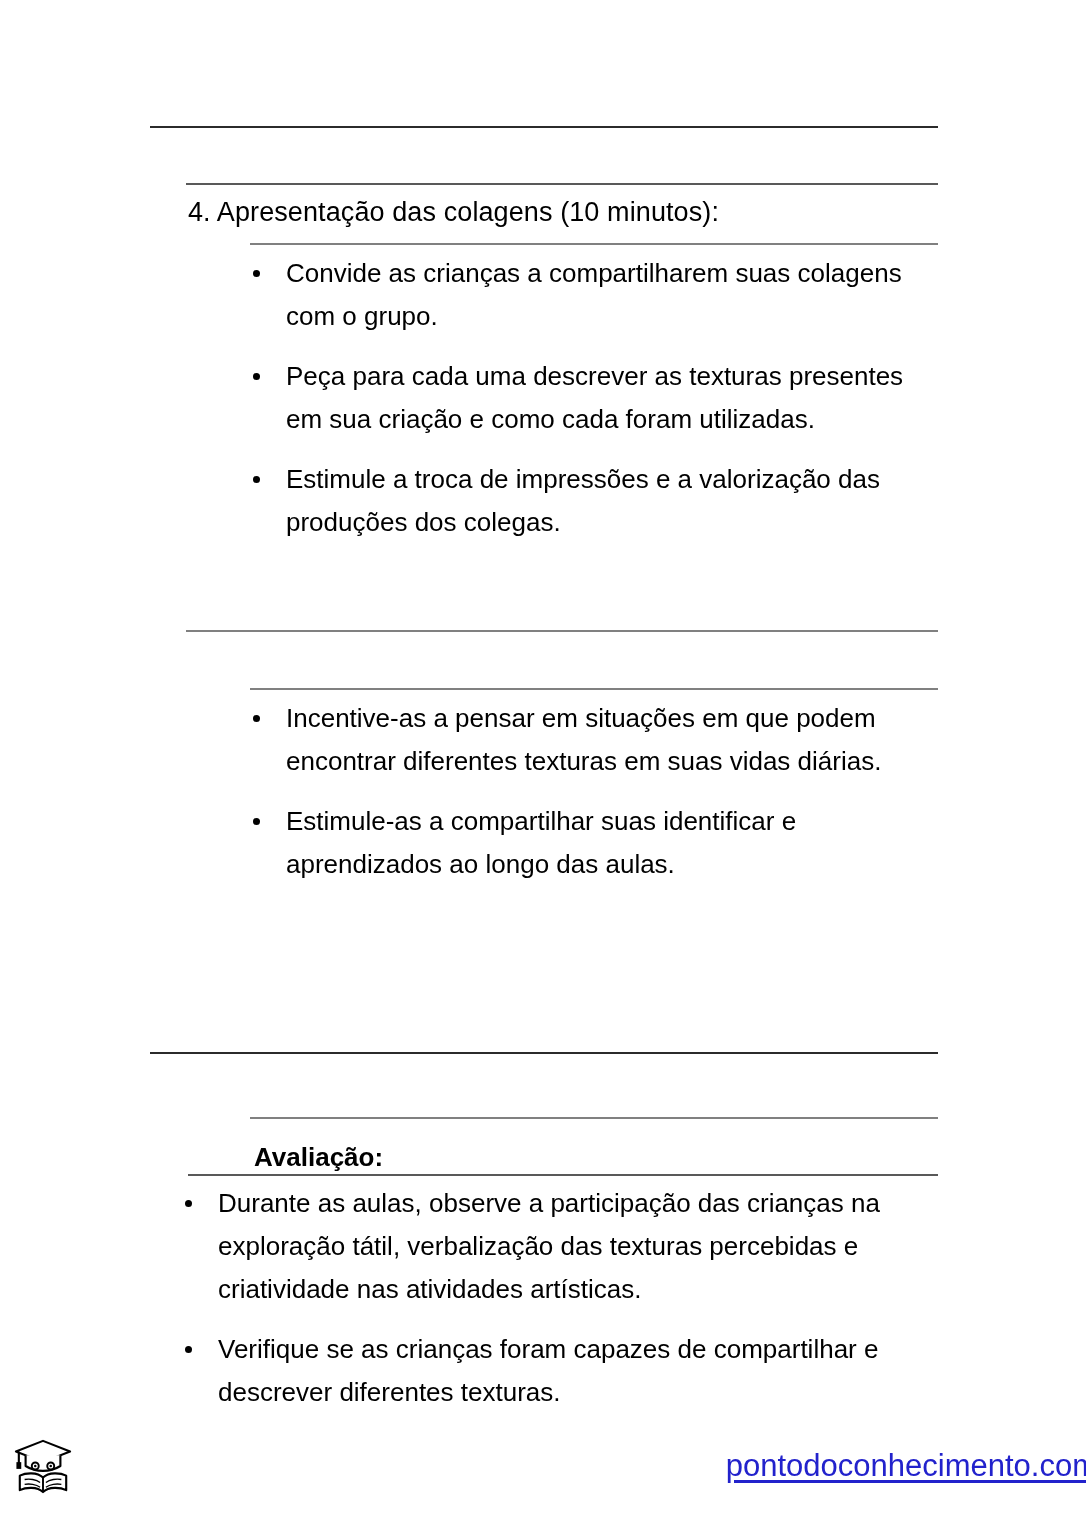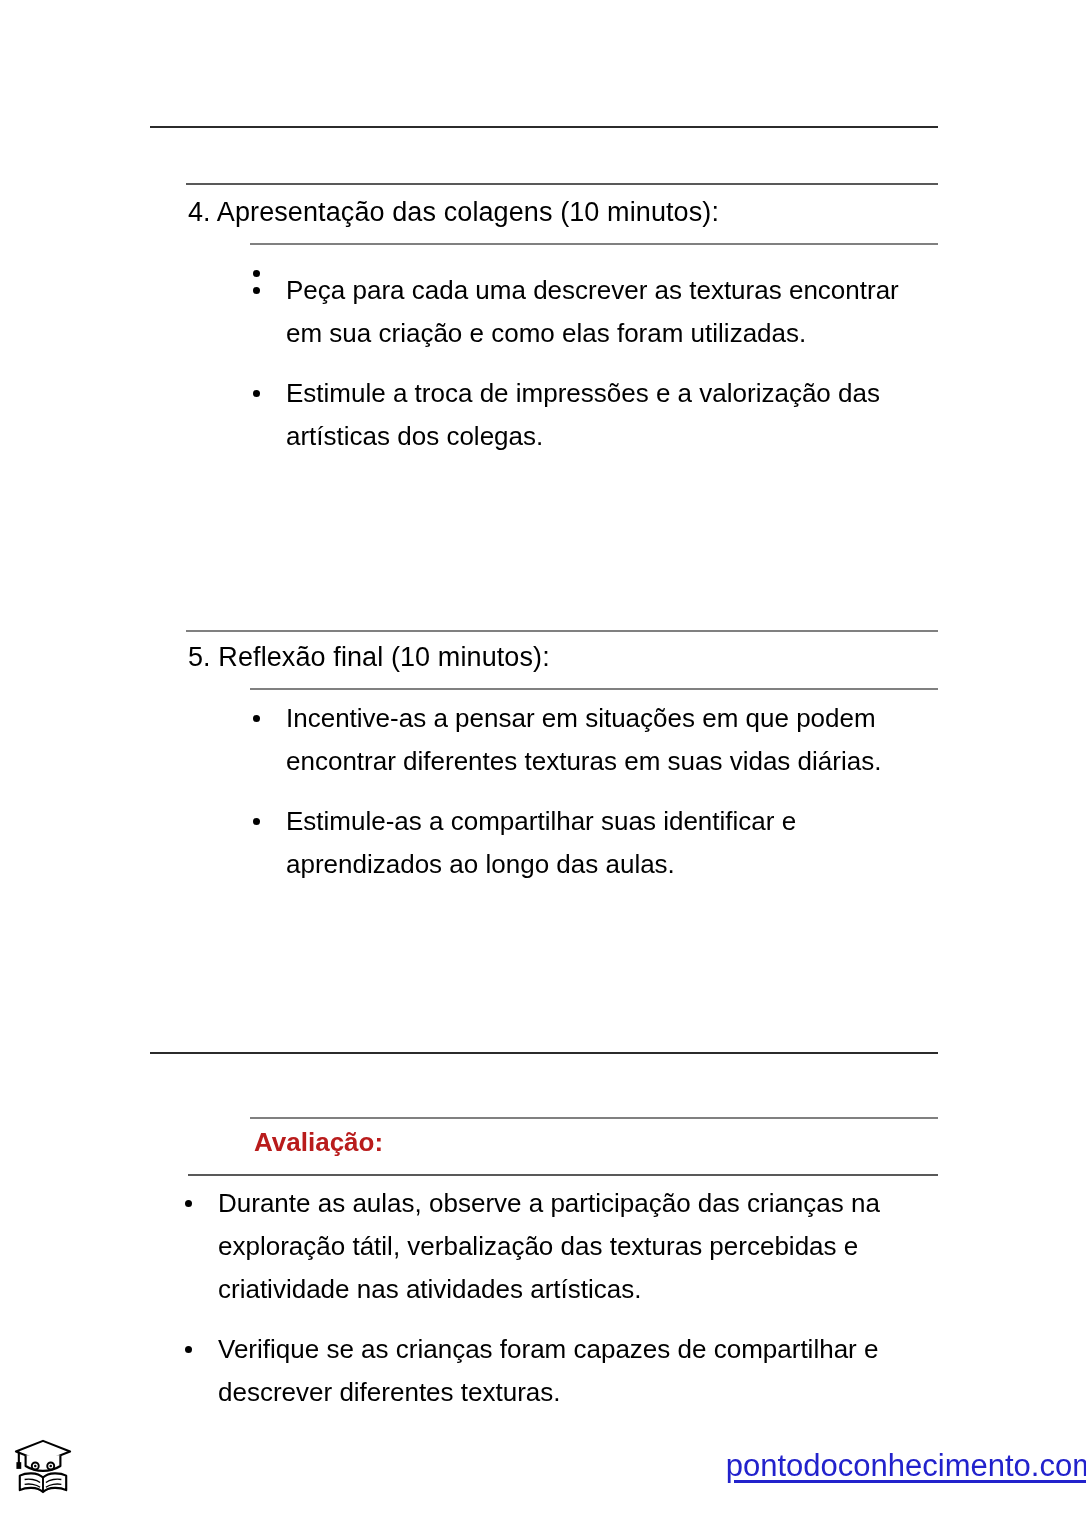--- a/index.html
+++ b/index.html
@@ -47,21 +47,22 @@
     letter-spacing: 0.1px;
     white-space: nowrap;
     color: #000;
   }
   .subheading {
     position: absolute;
     font-size: 26px;
     line-height: 36px;
     font-weight: bold;
     white-space: nowrap;
-    color: #b91c1c;
+    color: #000000;
+    margin-top: 15px;
   }
 
   .bullet-list {
     position: absolute;
     margin: 0;
     padding: 0;
     list-style: none;
   }
   .bullet-item {
     position: relative;
@@ -131,34 +132,34 @@
 
   <div class="rule dark" style="left:186px; top:183px; width:752px;"></div>
 
   <div class="heading" style="left:188px; top:193px;">4. Apresentação das colagens (10 minutos):</div>
 
   <div class="rule" style="left:250px; top:243px; width:688px;"></div>
 
   <ul class="bullet-list list-level2" style="top:252px;">
     <li class="bullet-item">
       <span class="dot"></span>
-    </li>
-    <li class="bullet-item">
-      <span class="dot"></span>
-      <span>Peça para cada uma descrever as texturas encontrar em sua criação e como elas foram utilizadas.</span>
-    </li>
-    <li class="bullet-item">
-      <span class="dot"></span>
-      <span>Estimule a troca de impressões e a valorização das artísticas dos colegas.</span>
+      <span>Convide as crianças a compartilharem suas colagens com o grupo.</span>
+    </li>
+    <li class="bullet-item">
+      <span class="dot"></span>
+      <span>Peça para cada uma descrever as texturas presentes em sua criação e como cada foram utilizadas.</span>
+    </li>
+    <li class="bullet-item">
+      <span class="dot"></span>
+      <span>Estimule a troca de impressões e a valorização das produções dos colegas.</span>
     </li>
   </ul>
 
   <div class="rule" style="left:186px; top:630px; width:752px;"></div>
 
-  <div class="heading" style="left:188px; top:638px;">5. Reflexão final (10 minutos):</div>
 
   <div class="rule" style="left:250px; top:688px; width:688px;"></div>
 
   <ul class="bullet-list list-level2" style="top:697px;">
     <li class="bullet-item">
       <span class="dot"></span>
       <span>Incentive-as a pensar em situações em que podem encontrar diferentes texturas em suas vidas diárias.</span>
     </li>
     <li class="bullet-item">
       <span class="dot"></span>

